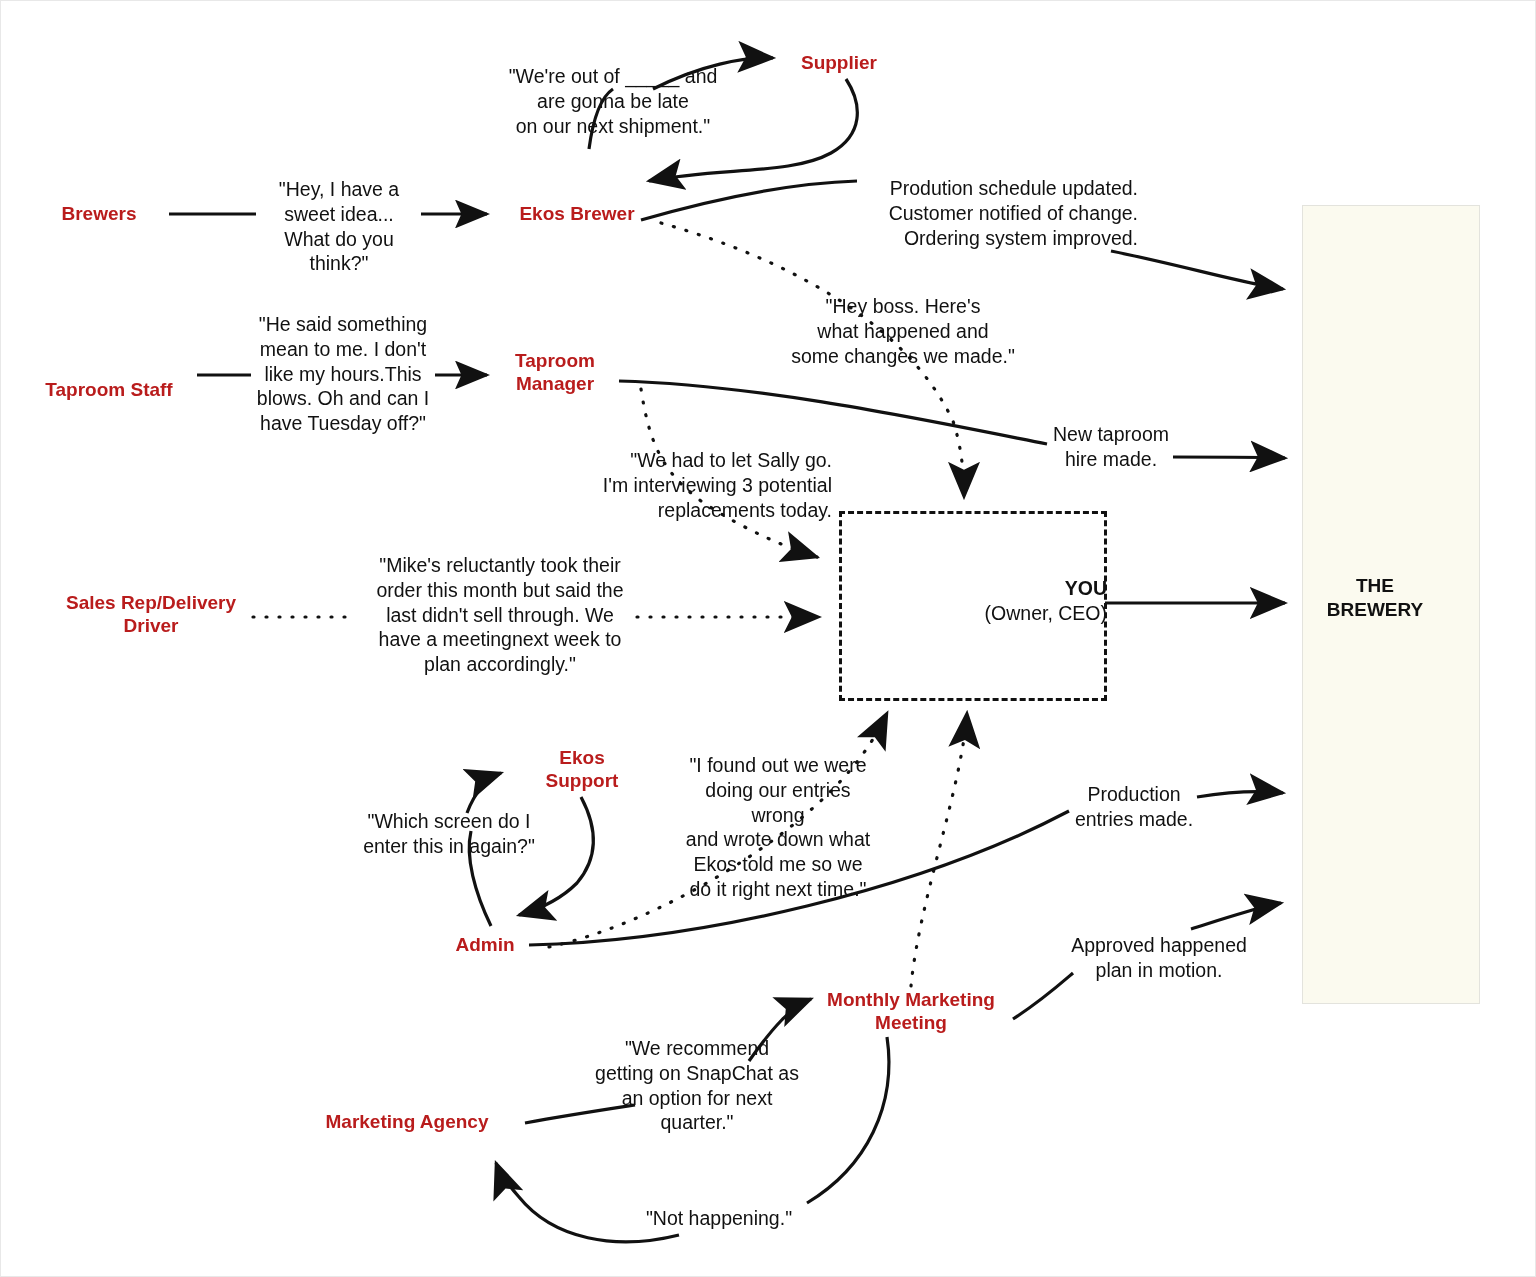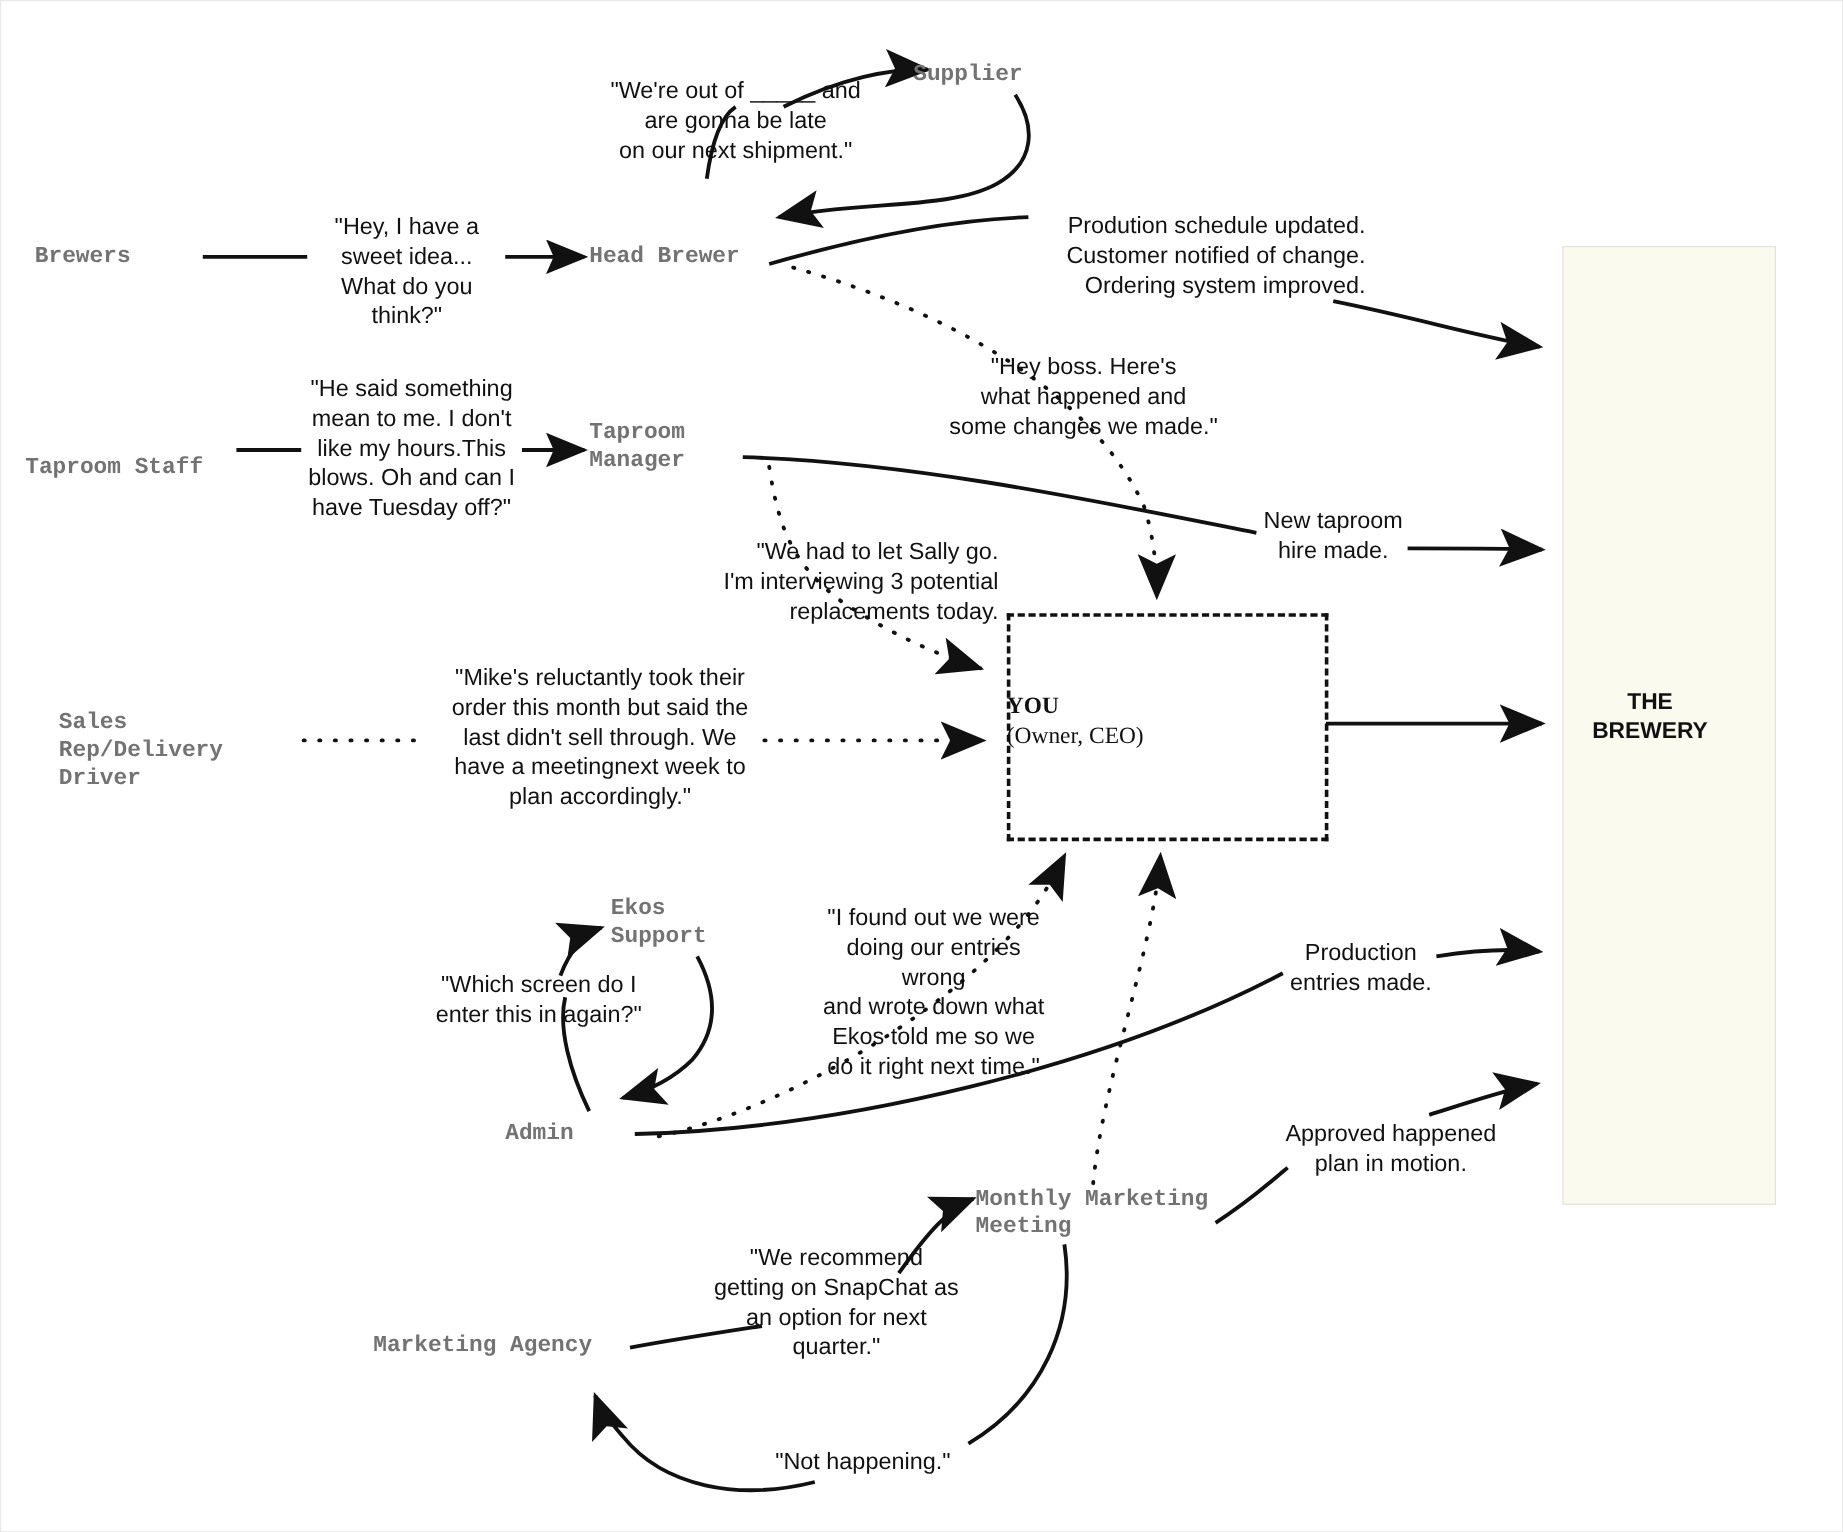--- a/index.html
+++ b/index.html
@@ -21,25 +21,26 @@
   svg.layer {
     position: absolute;
     left: 0;
     top: 0;
     width: 1536px;
     height: 1277px;
     pointer-events: none;
   }
   .node {
     position: absolute;
-    font-family: Liberation Mono, monospace;
+    font-family: Liberation Sans, sans-serif;
     font-weight: bold;
     font-size: 19px;
     line-height: 1.22;
-    color: #737373;
+    text-align: center;
+    color: #b91c1c;
     white-space: pre-line;
   }
   .msg {
     position: absolute;
     font-family: "Liberation Sans", sans-serif;
     font-weight: normal;
     font-size: 19.5px;
     line-height: 1.27;
     text-align: center;
     color: #111111;
@@ -78,22 +79,22 @@
     height: 190px;
     border: 3px dashed #111111;
     box-sizing: border-box;
     background: transparent;
   }
   #you-label {
     position: absolute;
     left: 838px;
     top: 575px;
     width: 268px;
-    text-align: left;
-    font-family: Liberation Serif, serif;
+    text-align: right;
+    font-family: Liberation Sans, sans-serif;
     font-size: 19.5px;
     line-height: 1.3;
     color: #111111;
   }
   #you-label .you-title { font-weight: bold; display: block; }
   #you-label .you-sub  { font-weight: normal; display: block; }
 </style>
 </head>
 <body>
 
@@ -170,21 +171,21 @@
 
       <path d="M886,1036 C896,1104 866,1166 806,1202" stroke-width="3.2"></path>
       <path d="M678,1234 C614,1250 552,1238 518,1196 C504,1180 498,1170 495,1162" stroke-width="3.2" marker-end="url(#ah2)"></path>
     </g>
   </svg>
 
   <div class="node" style="left:28px; top:201px; width:140px;">Brewers</div>
 
   <div class="node" style="left:760px; top:50px; width:156px;">Supplier</div>
 
-  <div class="node" style="left:490px; top:201px; width:172px;">Head Brewer</div>
+  <div class="node" style="left:490px; top:201px; width:172px;">Ekos Brewer</div>
 
   <div class="node" style="left:20px; top:377px; width:176px;">Taproom Staff</div>
 
   <div class="node" style="left:490px; top:348px; width:128px;">Taproom
 Manager</div>
 
   <div class="node" style="left:48px; top:590px; width:204px;">Sales Rep/Delivery
 Driver</div>
 
   <div class="node" style="left:508px; top:745px; width:146px;">Ekos

